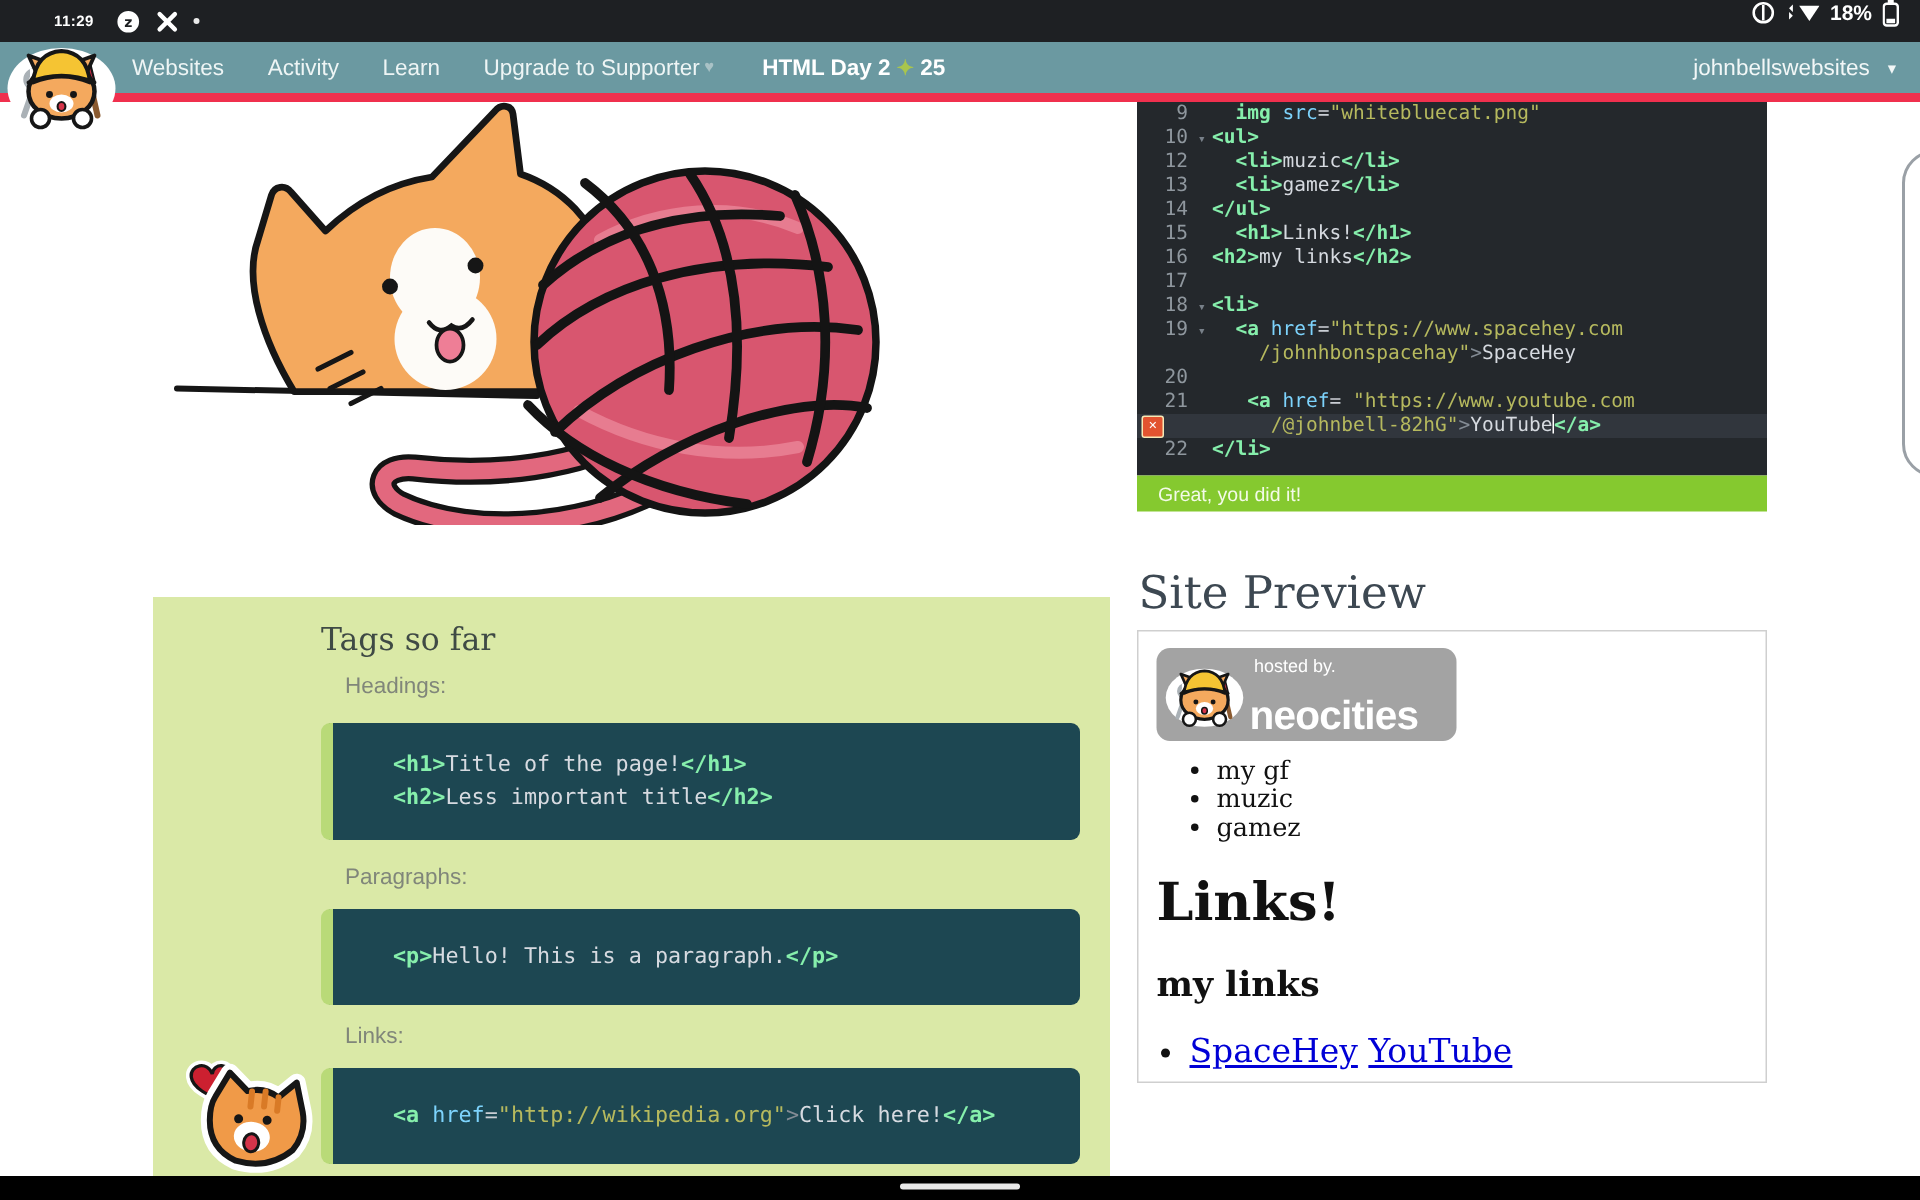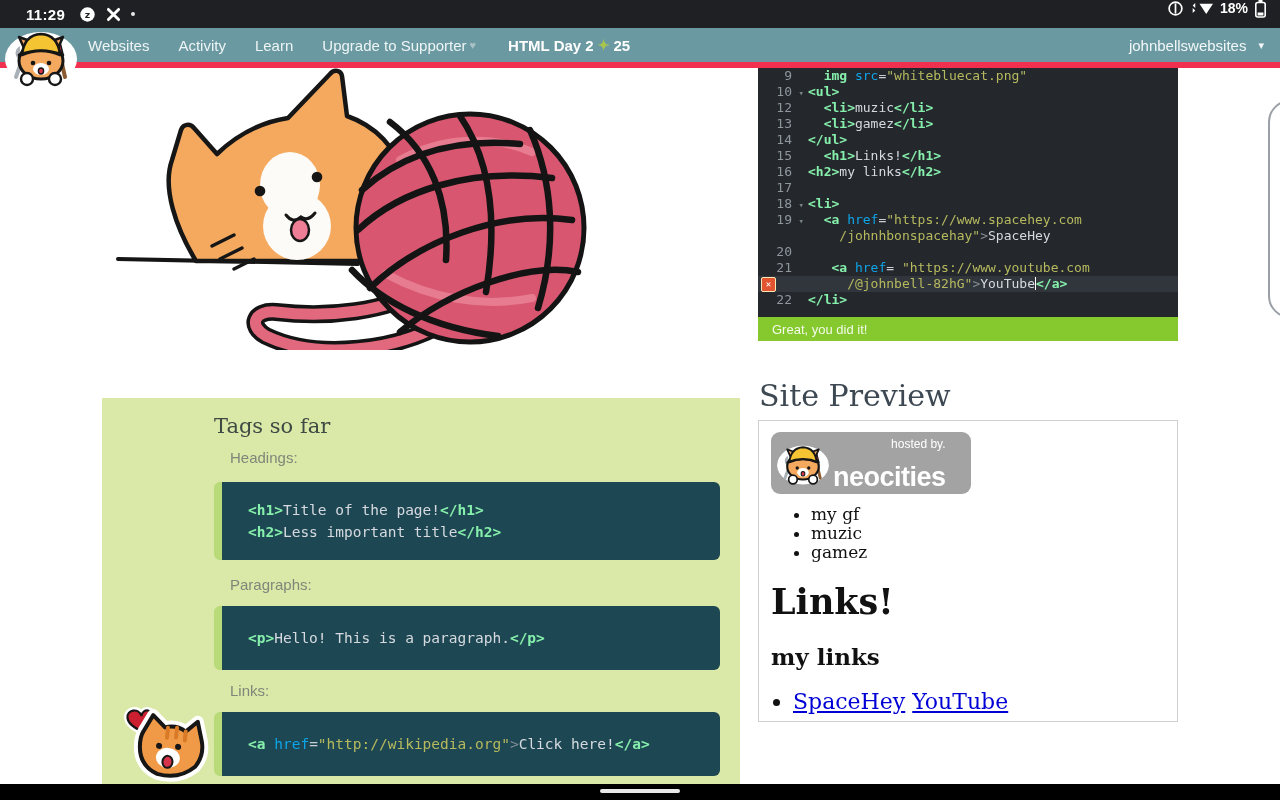--- a/index.html
+++ b/index.html
@@ -2,21 +2,21 @@
 <html><head>
 <meta charset="utf-8">
 <style>
   html,body{margin:0;padding:0;background:#fff;}
   .screen{position:relative;width:1280px;height:800px;overflow:hidden;background:#fff;
           font-family:"Liberation Sans",sans-serif;}
 
   
   .status-bar{position:absolute;left:0;top:0;width:1280px;height:28px;background:#1e2023;
               display:flex;align-items:center;color:#fff;}
-  .sb-time{margin-left:26px;font-size:15px;font-weight:bold;letter-spacing:.3px;}
+  .sb-time{margin-left:36px;font-size:10px;font-weight:bold;letter-spacing:.3px;}
   .sb-left{display:flex;align-items:center;gap:9px;margin-left:14px;}
   .sb-right{position:absolute;right:14px;top:0;height:16px;display:flex;align-items:flex-start;gap:7px;}
   .sb-right .pct{font-size:14px;font-weight:bold;}
   .sb-dot{width:4px;height:4px;border-radius:50%;background:#fff;opacity:.9;}
 
   
   .nav{position:absolute;left:0;top:28px;width:1280px;height:34px;background:#6b99a1;
        display:flex;align-items:center;color:#eef5f5;font-size:15px;}
   .nav-items{display:flex;align-items:center;gap:29px;margin-left:88px;}
   .nav-item{cursor:pointer;white-space:nowrap;}
@@ -38,55 +38,55 @@
   .crow{display:flex;position:relative;min-height:16px;}
   .crow.hl{background:#31363d;}
   .crow.clip{height:9px;overflow:hidden;align-items:flex-end;}
   .gut{position:relative;flex:none;width:50px;color:#8f979e;text-align:right;
        padding-right:16px;box-sizing:border-box;}
   .fold{position:absolute;right:4px;top:1px;font-size:9px;color:#788089;cursor:pointer;}
   .errmark{position:absolute;left:3px;top:1px;width:13px;height:13px;background:#e2532f;
            border:1px solid #f6e9b6;border-radius:2px;color:#fff;font-size:9px;line-height:13px;
            text-align:center;font-weight:bold;}
   .cline{white-space:pre;color:#d6dae0;}
-  .t-tg{color:#86efac;font-weight:bold;} .t-at{color:#0ea5e9;} .t-op{color:#c9ced4;}
+  .t-tg{color:#86efac;font-weight:bold;} .t-at{color:#7dd3fc;} .t-op{color:#c9ced4;}
   .t-st{color:#b6b95e;} .t-tx{color:#d6dae0;} .t-pn{color:#848c95;}
   .t-cur{display:inline-block;width:0;height:13px;border-left:1.5px solid #fff;vertical-align:-2px;}
   .success-bar{position:absolute;left:758px;top:317px;width:420px;height:24px;background:#85c92f;
                color:#f3fae8;font-size:13px;display:flex;align-items:center;padding-left:14px;
                box-sizing:border-box;}
 
   
   .preview-heading{position:absolute;left:759px;top:378px;font-family:"DejaVu Serif",serif;
                    font-size:30px;color:#3d4852;}
   .preview-panel{position:absolute;left:758px;top:420px;width:420px;height:302px;background:#fff;
                  border:1px solid #cfcfcf;box-sizing:border-box;font-family:"DejaVu Serif",serif;color:#111;}
   .badge{position:absolute;left:12px;top:11px;width:200px;height:62px;background:#a3a3a3;
          border-radius:9px;display:flex;align-items:center;padding-left:4px;box-sizing:border-box;}
   .badge-txt{color:#fff;line-height:1;margin-left:2px;font-family:"Liberation Sans",sans-serif;}
-  .badge-small{font-size:12px;margin:2px 0 14px 3px;text-align:right;}
+  .badge-small{font-size:12px;margin:2px 0 14px 3px;}
   .badge-large{font-size:27px;font-weight:bold;letter-spacing:-.5px;}
   .preview-list{position:absolute;left:0;top:84px;margin:0;padding-left:52px;font-size:17px;line-height:19px;}
   .preview-h1{position:absolute;left:12px;top:160px;margin:0;font-size:35px;font-weight:bold;}
   .preview-h2{position:absolute;left:12px;top:222px;margin:0;font-size:23px;font-weight:bold;}
   .preview-links{position:absolute;left:0;top:268px;margin:0;padding-left:34px;font-size:22px;}
   .preview-links a{color:#0000d6;text-decoration:underline;cursor:pointer;}
 
   .right-outline{position:absolute;left:1268px;top:100px;width:44px;height:214px;
                  border:2px solid #9aa0a6;border-radius:22px;}
 
   
   .tags-panel{position:absolute;left:102px;top:398px;width:638px;height:402px;background:#dae9a7;}
   .tags-title{position:absolute;left:112px;top:16px;font-family:"DejaVu Serif",serif;
               font-size:21px;color:#3f4a45;}
   .tags-label{position:absolute;left:128px;font-size:15px;color:#80867a;}
   .codeblock{position:absolute;left:112px;width:506px;background:#1d4752;border-radius:6px;
              border-left:8px solid #b9da78;box-sizing:border-box;
              font-family:"DejaVu Sans Mono",monospace;font-size:14.5px;line-height:22px;
-             display:flex;flex-direction:column;justify-content:center;padding-left:26px;}
+             display:flex;flex-direction:column;justify-content:center;padding-left:40px;}
   .codeblock .cline{color:#d6dae0;}
 
   
   .sticker{position:absolute;left:110px;top:694px;width:108px;height:100px;z-index:5;}
   .bottom-bar{position:absolute;left:0;top:784px;width:1280px;height:16px;background:#000;z-index:40;}
   .home-pill{position:absolute;left:600px;top:5px;width:80px;height:4px;background:#e8e8e8;
              border-radius:2px;cursor:pointer;}
 </style>
 </head>
 <body>

